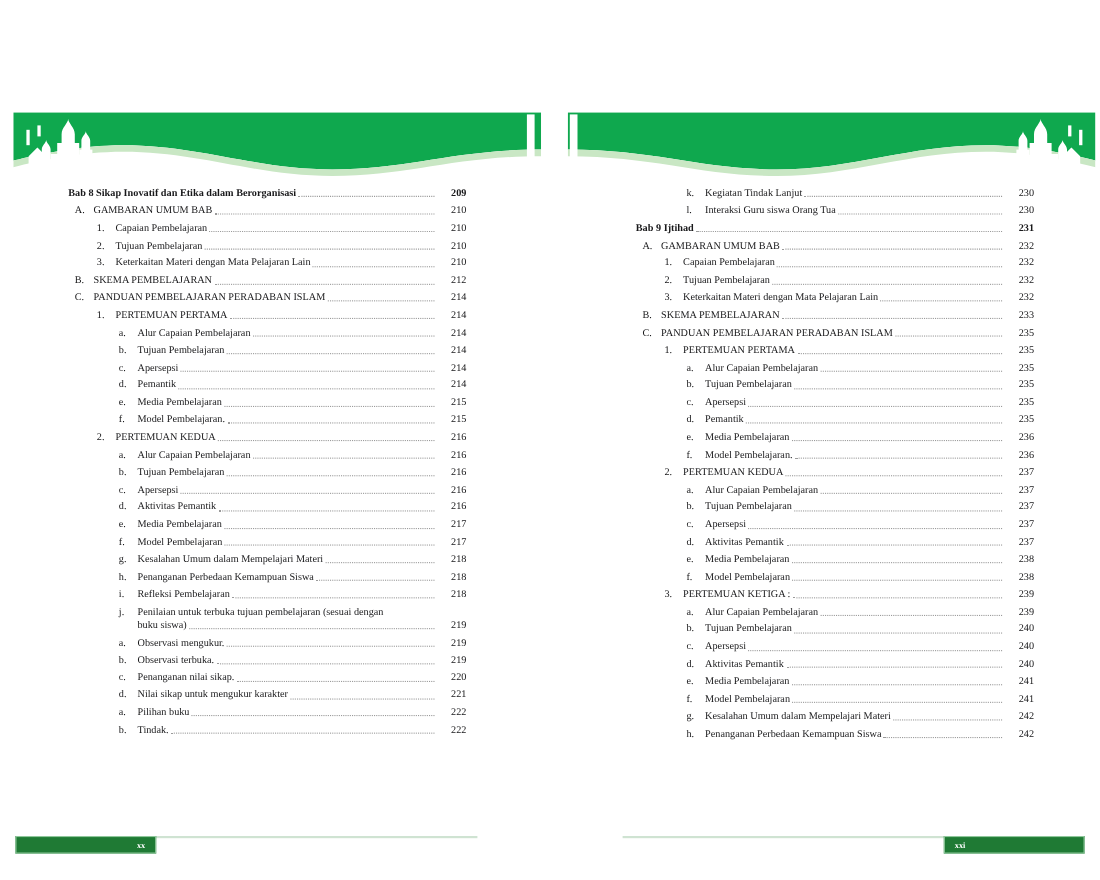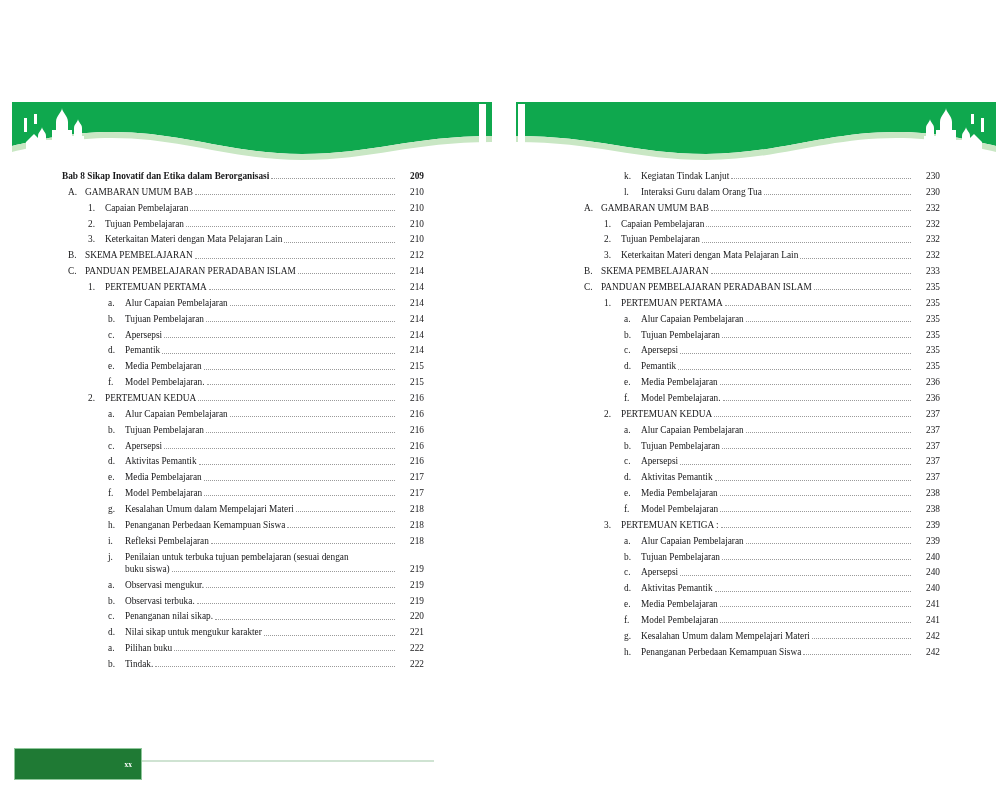--- a/index.html
+++ b/index.html
@@ -137,23 +137,23 @@
 
   .footer-rule {
     position: absolute;
     top: 12px;
     height: 1.5px;
     width: 100%;
     background: #cfe3d2;
   }
   .pagebadge {
     position: absolute;
-    top: 0px;
+    top: 12px;
     width: 128px;
-    height: 32px;
+    height: 16px;
     background: #1f7a34;
     border: 1px solid #8fc79b;
     box-sizing: border-box;
     color: #ffffff;
     font-size: 7.5px;
     font-weight: bold;
     font-family: "Liberation Serif", serif;
     display: flex;
     align-items: center;
   }
@@ -417,23 +417,29 @@
 
     <div class="toc">
         <div class="row lvl3">
           <span class="num">k.</span>
           <span class="txt">Kegiatan Tindak Lanjut</span>
           <span class="lead"></span>
           <span class="pg">230</span>
         </div>
         <div class="row lvl3">
           <span class="num">l.</span>
-          <span class="txt">Interaksi Guru dalam Orang Tua</span>
+          <span class="txt">Interaksi Guru siswa Orang Tua</span>
           <span class="lead"></span>
           <span class="pg">230</span>
+        </div>
+        <div class="row lvl0 bold">
+          <span class="num"></span>
+          <span class="txt">Bab 9 Ijtihad</span>
+          <span class="lead"></span>
+          <span class="pg">231</span>
         </div>
         <div class="row lvl1">
           <span class="num">A.</span>
           <span class="txt">GAMBARAN UMUM BAB</span>
           <span class="lead"></span>
           <span class="pg">232</span>
         </div>
         <div class="row lvl2">
           <span class="num">1.</span>
           <span class="txt">Capaian Pembelajaran</span>
@@ -597,15 +603,19 @@
           <span class="pg">242</span>
         </div>
         <div class="row lvl3">
           <span class="num">h.</span>
           <span class="txt">Penanganan Perbedaan Kemampuan Siswa</span>
           <span class="lead"></span>
           <span class="pg">242</span>
         </div>
       </div>
 
+    <div class="footer">
+      <div class="footer-rule"></div>
+      <div class="pagebadge">xxi</div>
+    </div>
   </div>
 
 </div>
 
 </body></html>

